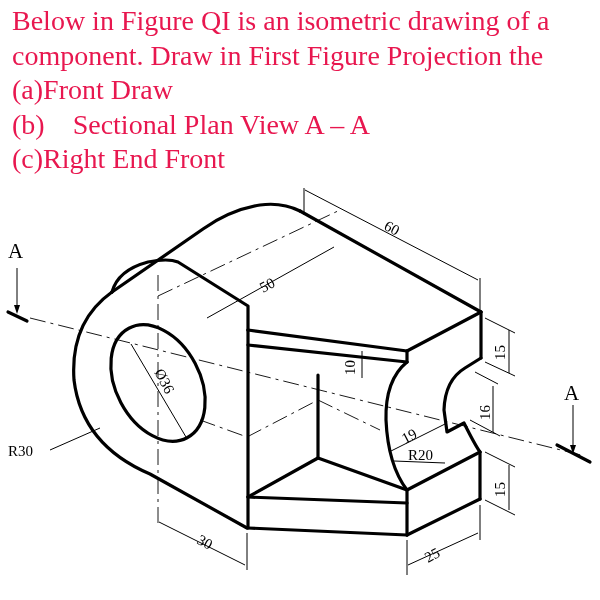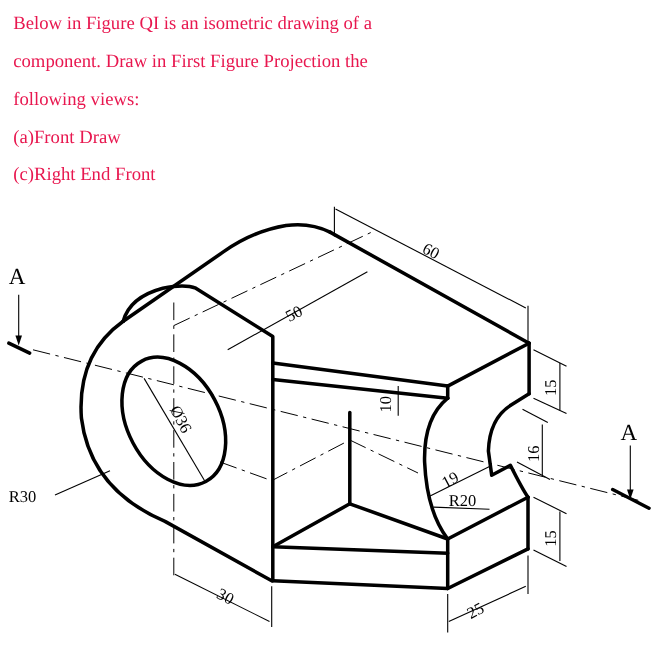--- a/index.html
+++ b/index.html
@@ -1,41 +1,43 @@
 <!DOCTYPE html>
 <html><head>
 <meta charset="utf-8">
 <style>
   html, body { margin: 0; padding: 0; background: #ffffff; }
   body { width: 600px; height: 600px; position: relative; overflow: hidden; }
   .question {
     position: absolute; left: 12px; top: 4px; width: 585px;
     color: #e8174f;
     font-family: "Liberation Serif", "DejaVu Serif", serif;
-    font-size: 17px; line-height: 34.5px;
+    font-size: 28px; line-height: 34.5px;
   }
   .question .line { white-space: nowrap; }
   .question .gap { display: inline-block; width: 28px; }
   svg.drawing { position: absolute; left: 0; top: 0; }
   svg .thick { stroke: #000; stroke-width: 3.2; fill: none; stroke-linejoin: round; stroke-linecap: round; }
   svg .thin { stroke: #000; stroke-width: 1; fill: none; }
   svg .center { stroke: #000; stroke-width: 0.9; fill: none; stroke-dasharray: 16 5 3 5; }
   svg text { font-family: "Liberation Serif", "DejaVu Serif", serif; fill: #000; }
   svg .dimtxt { font-size: 15px; }
   svg .section-label { font-size: 21px; }
 </style>
 </head>
 <body>
 
 <div class="question">
   <div class="line">Below in Figure QI is an isometric drawing of a</div>
   <div class="line">component. Draw in First Figure Projection the</div>
-  <div class="line">following views:</div>
   <div class="line">
     <span>(a)</span><span>Front Draw</span>
+  </div>
+  <div class="line">
+    <span>(b)</span><span class="gap"></span><span>Sectional Plan View A – A</span>
   </div>
   <div class="line">
     <span>(c)</span><span>Right End Front</span>
   </div>
 </div>
 
 <svg class="drawing" width="600" height="600" viewBox="0 0 600 600">
 
   <g>
     <line class="center" x1="30" y1="318" x2="585" y2="456"></line>

